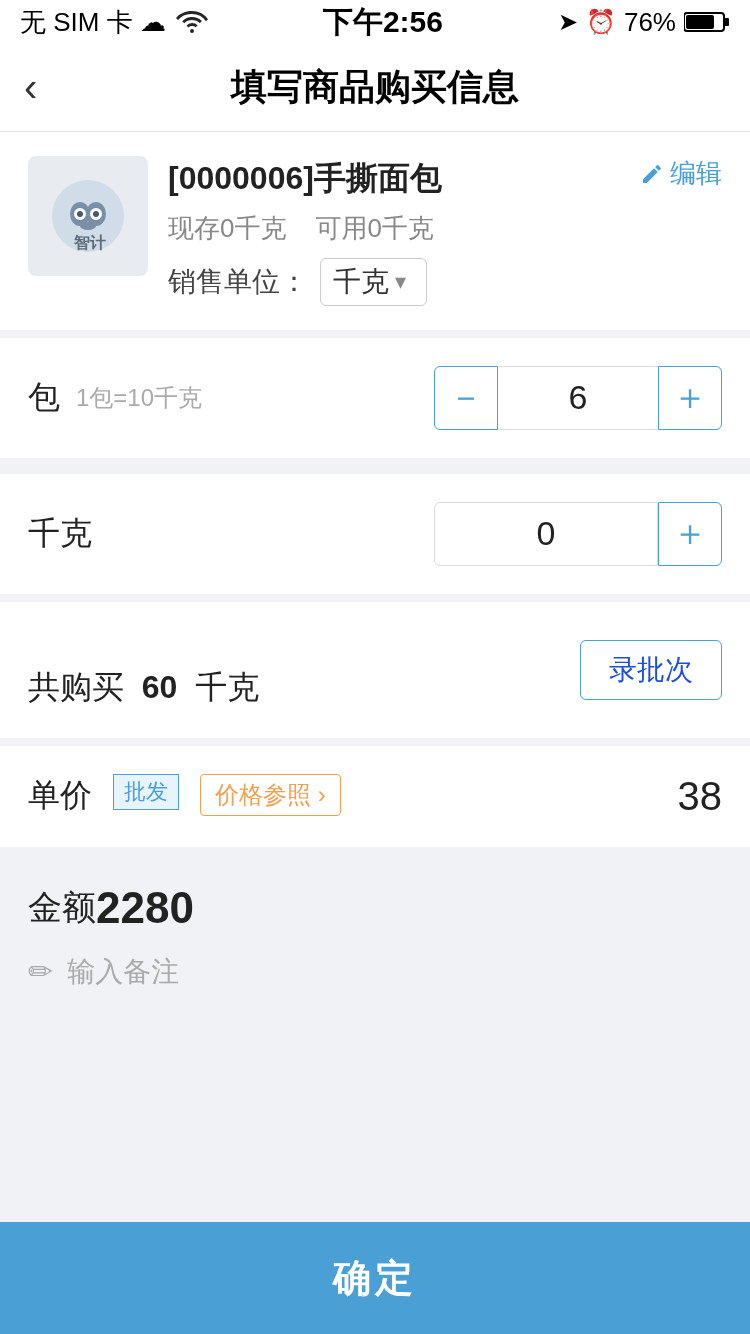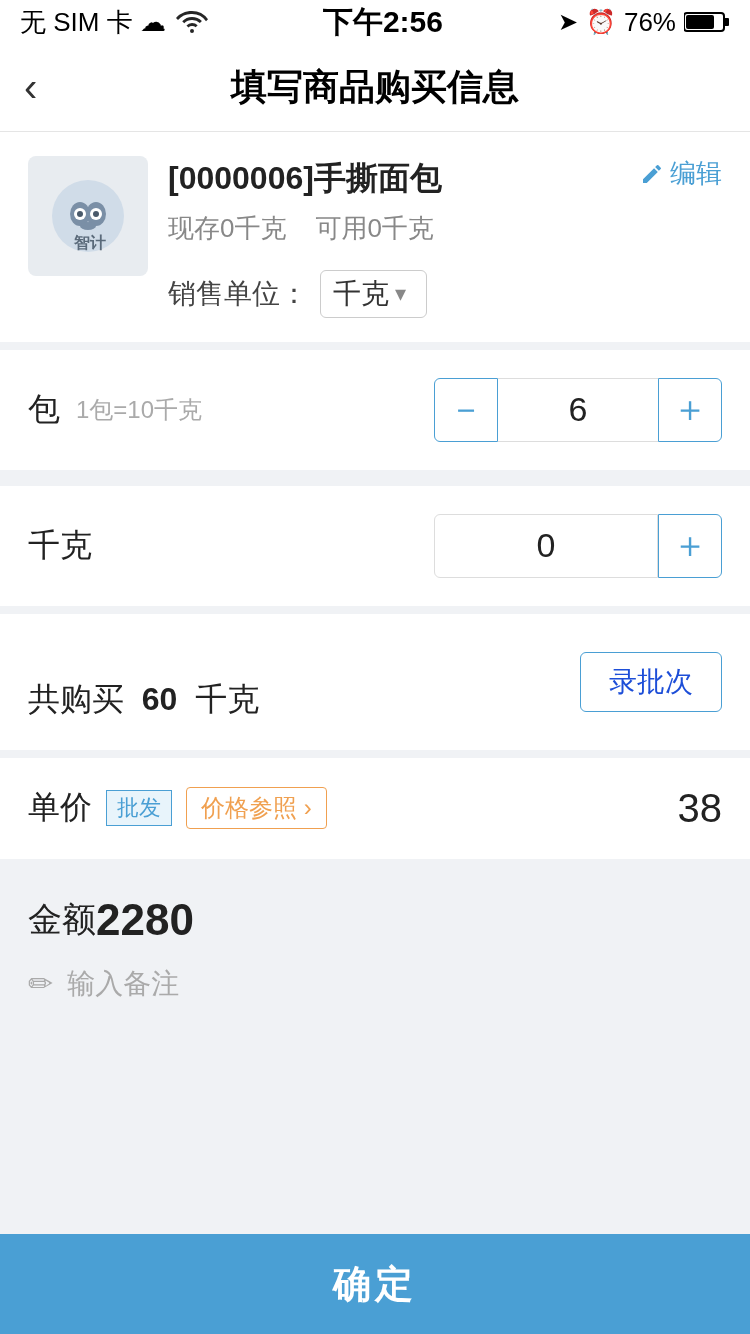--- a/index.html
+++ b/index.html
@@ -111,21 +111,21 @@
     }
     .product-stock {
       font-size: 26px;
       color: #888;
       margin-top: 10px;
     }
     .product-unit-row {
       display: flex;
       align-items: center;
       gap: 12px;
-      margin-top: 24px;
+      margin-top: 12px;
       font-size: 28px;
       color: #444;
     }
     .unit-dropdown {
       border: 1px solid #ccc;
       border-radius: 6px;
       padding: 4px 20px 4px 12px;
       font-size: 28px;
       color: #333;
       background: #fff;
@@ -257,22 +257,22 @@
       padding: 28px 28px;
       border-bottom: 8px solid #f0f2f5;
     }
     .price-row {
       display: flex;
       align-items: center;
       justify-content: space-between;
     }
     .price-label-group {
       display: flex;
-      align-items: center;
-      gap: 14px;
+      align-items: flex-start;
+      gap: 21px;
     }
     .price-label {
       font-size: 32px;
       color: #222;
     }
     .tag-pifa {
       background: #e8f4fb;
       color: #4a9fd4;
       border: 1px solid #4a9fd4;
       border-radius: 0;
@@ -335,21 +335,21 @@
       background: #f0f2f5;
       height: 300px;
     }
 
     
     .bottom-btn {
       position: fixed;
       bottom: 0;
       left: 0;
       width: 750px;
-      height: 100px;
+      height: 112px;
       background: #4a9fd4;
       display: flex;
       align-items: center;
       justify-content: center;
       cursor: pointer;
     }
     .bottom-btn-text {
       font-size: 38px;
       font-weight: 600;
       color: #fff;

